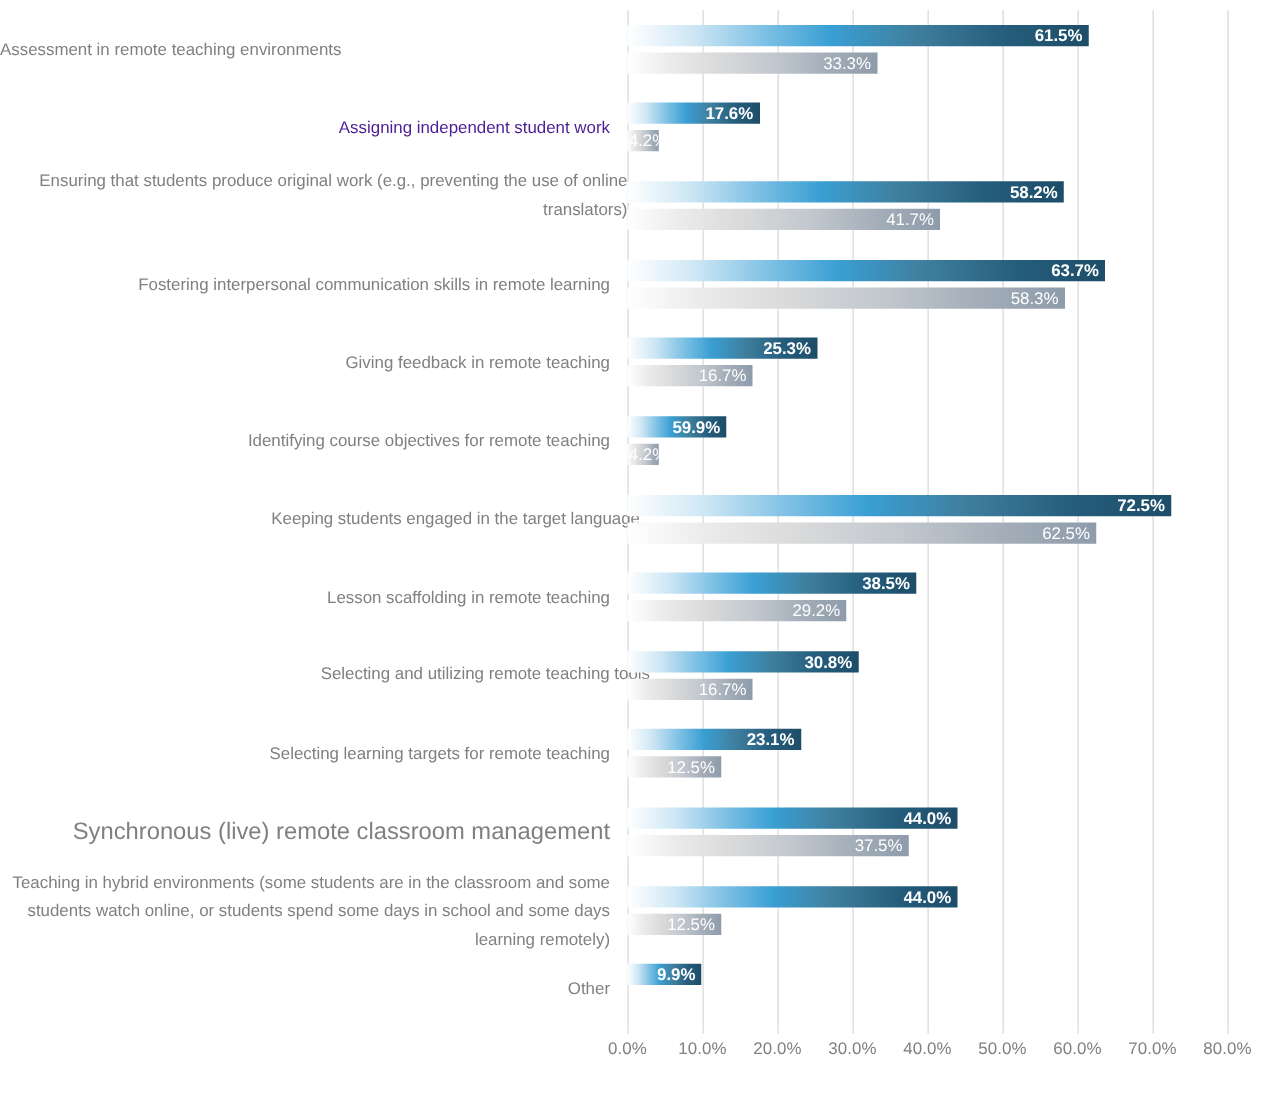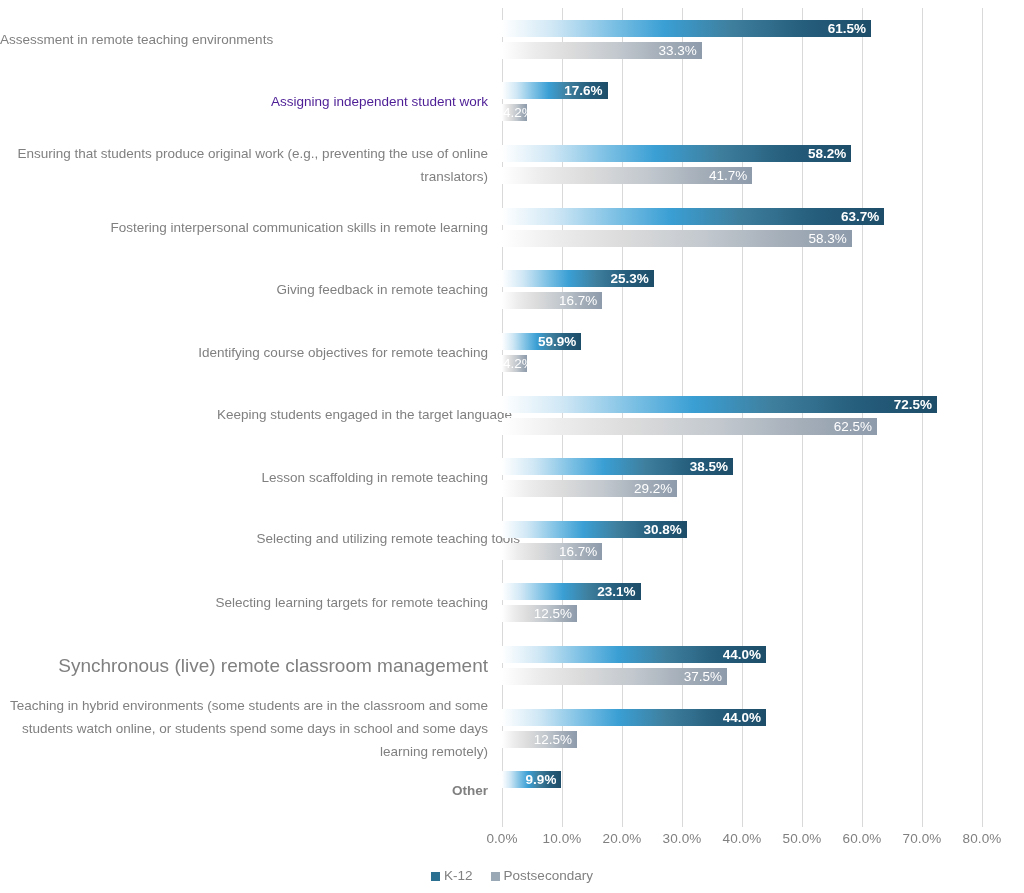--- a/index.html
+++ b/index.html
@@ -175,21 +175,21 @@
       <div class="x-tick-label" style="left: 892px;">70.0%</div>
       <div class="x-tick-label" style="left: 952px;">80.0%</div>
     </div>
   <div id="catlabels-layer">
       <div style="position: absolute; left: 0px; top: 8px; width: 488px; height: 62.6154px; display: flex; align-items: center; justify-content: flex-start;">
         <div style="text-align: right; font-size: 13.5px; line-height: 23px; color: rgb(128, 128, 128); max-width: 482px;">Assessment in remote teaching environments</div>
       </div>
       <div style="position: absolute; left: 0px; top: 70.6154px; width: 488px; height: 62.6154px; display: flex; align-items: center; justify-content: flex-end;">
         <div style="text-align: right; font-size: 13.5px; line-height: 23px; color: #4c1d95; max-width: 482px;">Assigning independent student work</div>
       </div>
-      <div style="position: absolute; left: 0px; top: 133.231px; width: 488px; height: 62.6154px; display: flex; align-items: center; justify-content: flex-end;">
+      <div style="position: absolute; left: 0px; top: 133.231px; width: 488px; height: 62.6154px; display: flex; align-items: flex-start; justify-content: flex-end; padding-left: 14px;">
         <div style="text-align: right; font-size: 13.5px; line-height: 23px; color: rgb(128, 128, 128); max-width: 482px;">Ensuring that students produce original work (e.g., preventing the use of online translators)</div>
       </div>
       <div style="position: absolute; left: 0px; top: 195.846px; width: 488px; height: 62.6154px; display: flex; align-items: center; justify-content: flex-end;">
         <div style="text-align: right; font-size: 13.5px; line-height: 23px; color: rgb(128, 128, 128); max-width: 482px;">Fostering interpersonal communication skills in remote learning</div>
       </div>
       <div style="position: absolute; left: 0px; top: 258.462px; width: 488px; height: 62.6154px; display: flex; align-items: center; justify-content: flex-end;">
         <div style="text-align: right; font-size: 13.5px; line-height: 23px; color: rgb(128, 128, 128); max-width: 482px;">Giving feedback in remote teaching</div>
       </div>
       <div style="position: absolute; left: 0px; top: 321.077px; width: 488px; height: 62.6154px; display: flex; align-items: center; justify-content: flex-end;">
         <div style="text-align: right; font-size: 13.5px; line-height: 23px; color: rgb(128, 128, 128); max-width: 482px;">Identifying course objectives for remote teaching</div>
@@ -205,21 +205,21 @@
       </div>
       <div style="position: absolute; left: 0px; top: 571.538px; width: 488px; height: 62.6154px; display: flex; align-items: center; justify-content: flex-end;">
         <div style="text-align: right; font-size: 13.5px; line-height: 23px; color: rgb(128, 128, 128); max-width: 482px;">Selecting learning targets for remote teaching</div>
       </div>
       <div style="position: absolute; left: 0px; top: 634.154px; width: 488px; height: 62.6154px; display: flex; align-items: center; justify-content: flex-end;">
         <div style="text-align: right; font-size: 19px; line-height: 23px; color: rgb(128, 128, 128); max-width: 482px;">Synchronous (live) remote classroom management</div>
       </div>
       <div style="position: absolute; left: 0px; top: 696.769px; width: 488px; height: 62.6154px; display: flex; align-items: center; justify-content: flex-end;">
         <div style="text-align: right; font-size: 13.5px; line-height: 23px; color: rgb(128, 128, 128); max-width: 482px;">Teaching in hybrid environments (some students are in the classroom and some students watch online, or students spend some days in school and some days learning remotely)</div>
       </div>
-      <div style="position: absolute; left: 0px; top: 759.385px; width: 488px; height: 62.6154px; display: flex; align-items: center; justify-content: flex-end; font-weight: bold;">
+      <div style="position: absolute; left: 0px; top: 759.385px; width: 488px; height: 62.6154px; display: flex; align-items: center; justify-content: flex-end;">
         <div style="text-align: right; font-size: 13.5px; line-height: 23px; color: rgb(128, 128, 128); max-width: 482px;">Other</div>
       </div>
     </div>
   <div id="bars-layer">
       <div class="bar k12" style="left: 502px; top: 19.8077px; width: 369px;">
         <span class="bar-value">61.5%</span>
       </div>
       <div class="bar post" style="left: 502px; top: 41.8077px; width: 199.8px;">
         <span class="bar-value">33.3%</span>
       </div>
@@ -287,15 +287,14 @@
         <span class="bar-value">44.0%</span>
       </div>
       <div class="bar post" style="left: 502px; top: 730.577px; width: 75px;">
         <span class="bar-value">12.5%</span>
       </div>
       <div class="bar k12" style="left: 502px; top: 771.192px; width: 59.4px;">
         <span class="bar-value">9.9%</span>
       </div>
     </div>
 
-  <div class="legend" id="legend-layer"><span class="legend-item"><span class="legend-swatch k12"></span><span class="legend-label">K-12</span></span><span class="legend-item"><span class="legend-swatch post"></span><span class="legend-label">Postsecondary</span></span></div>
 
 </div>
 
 </body></html>

